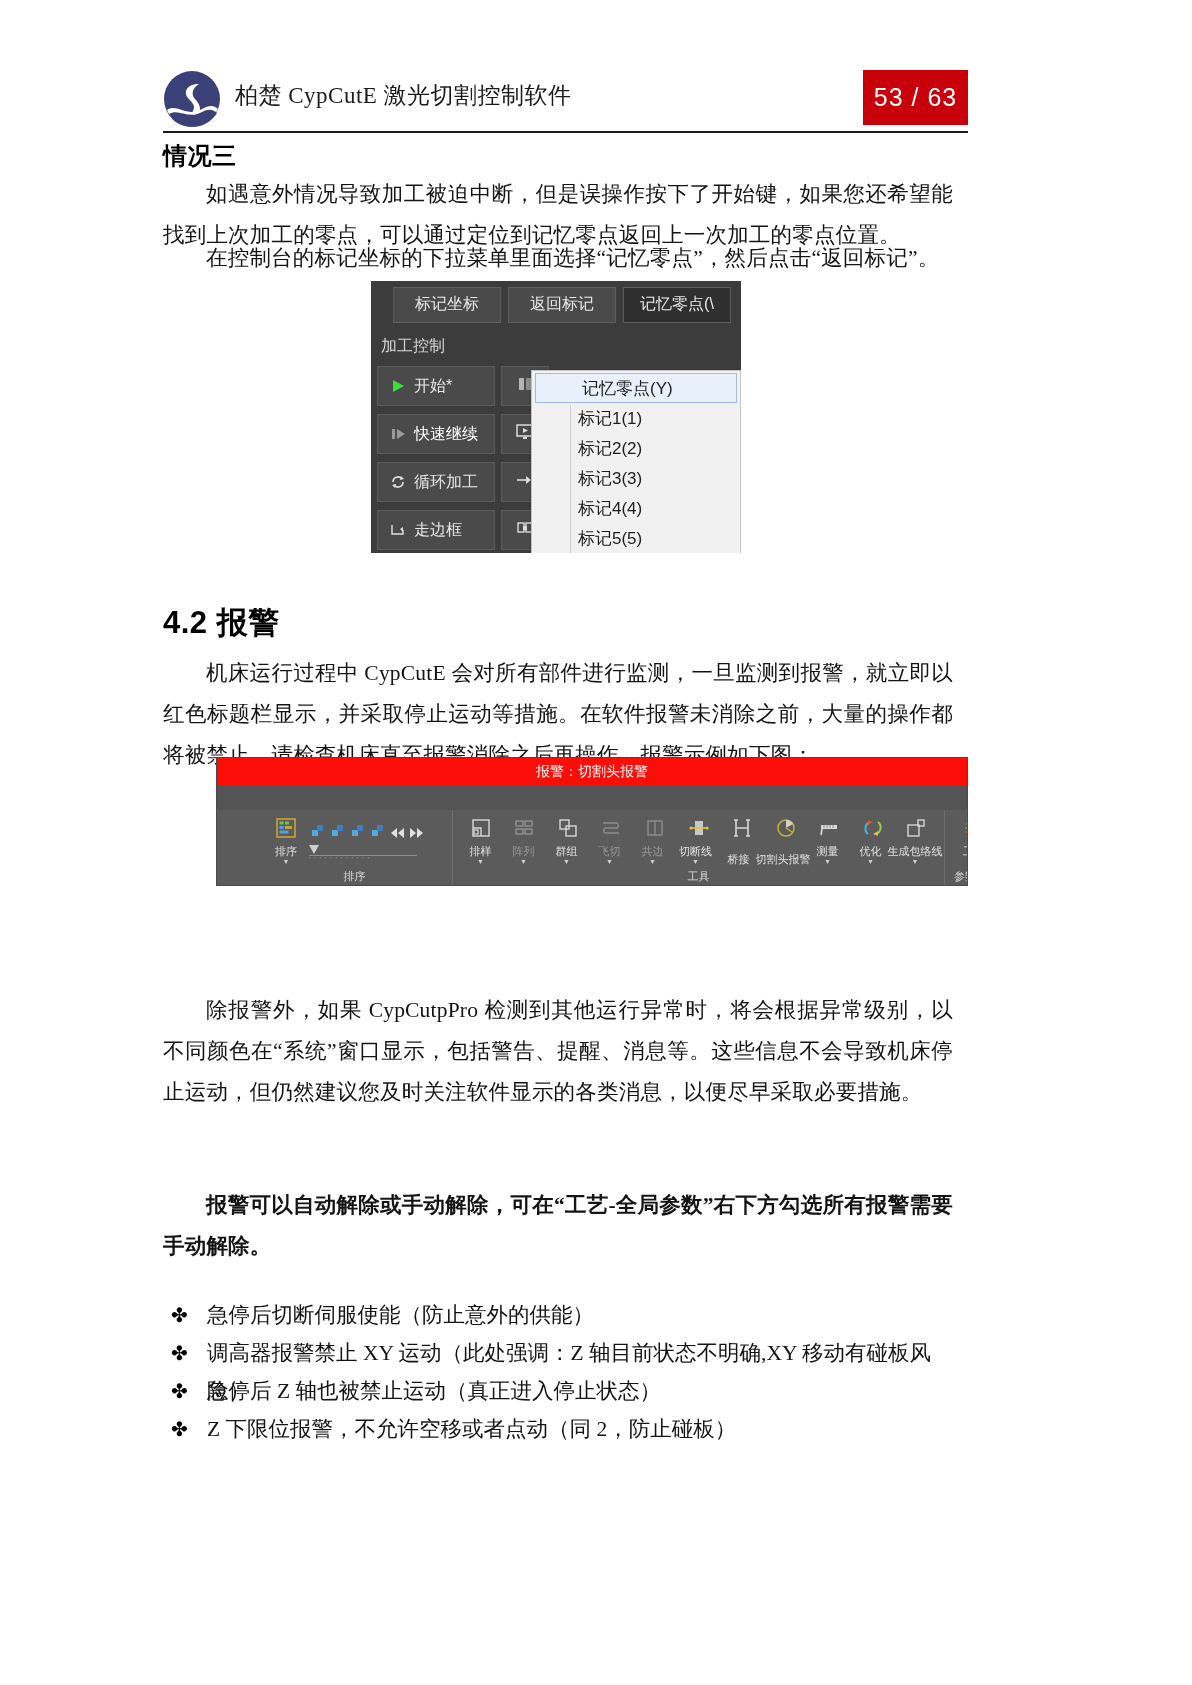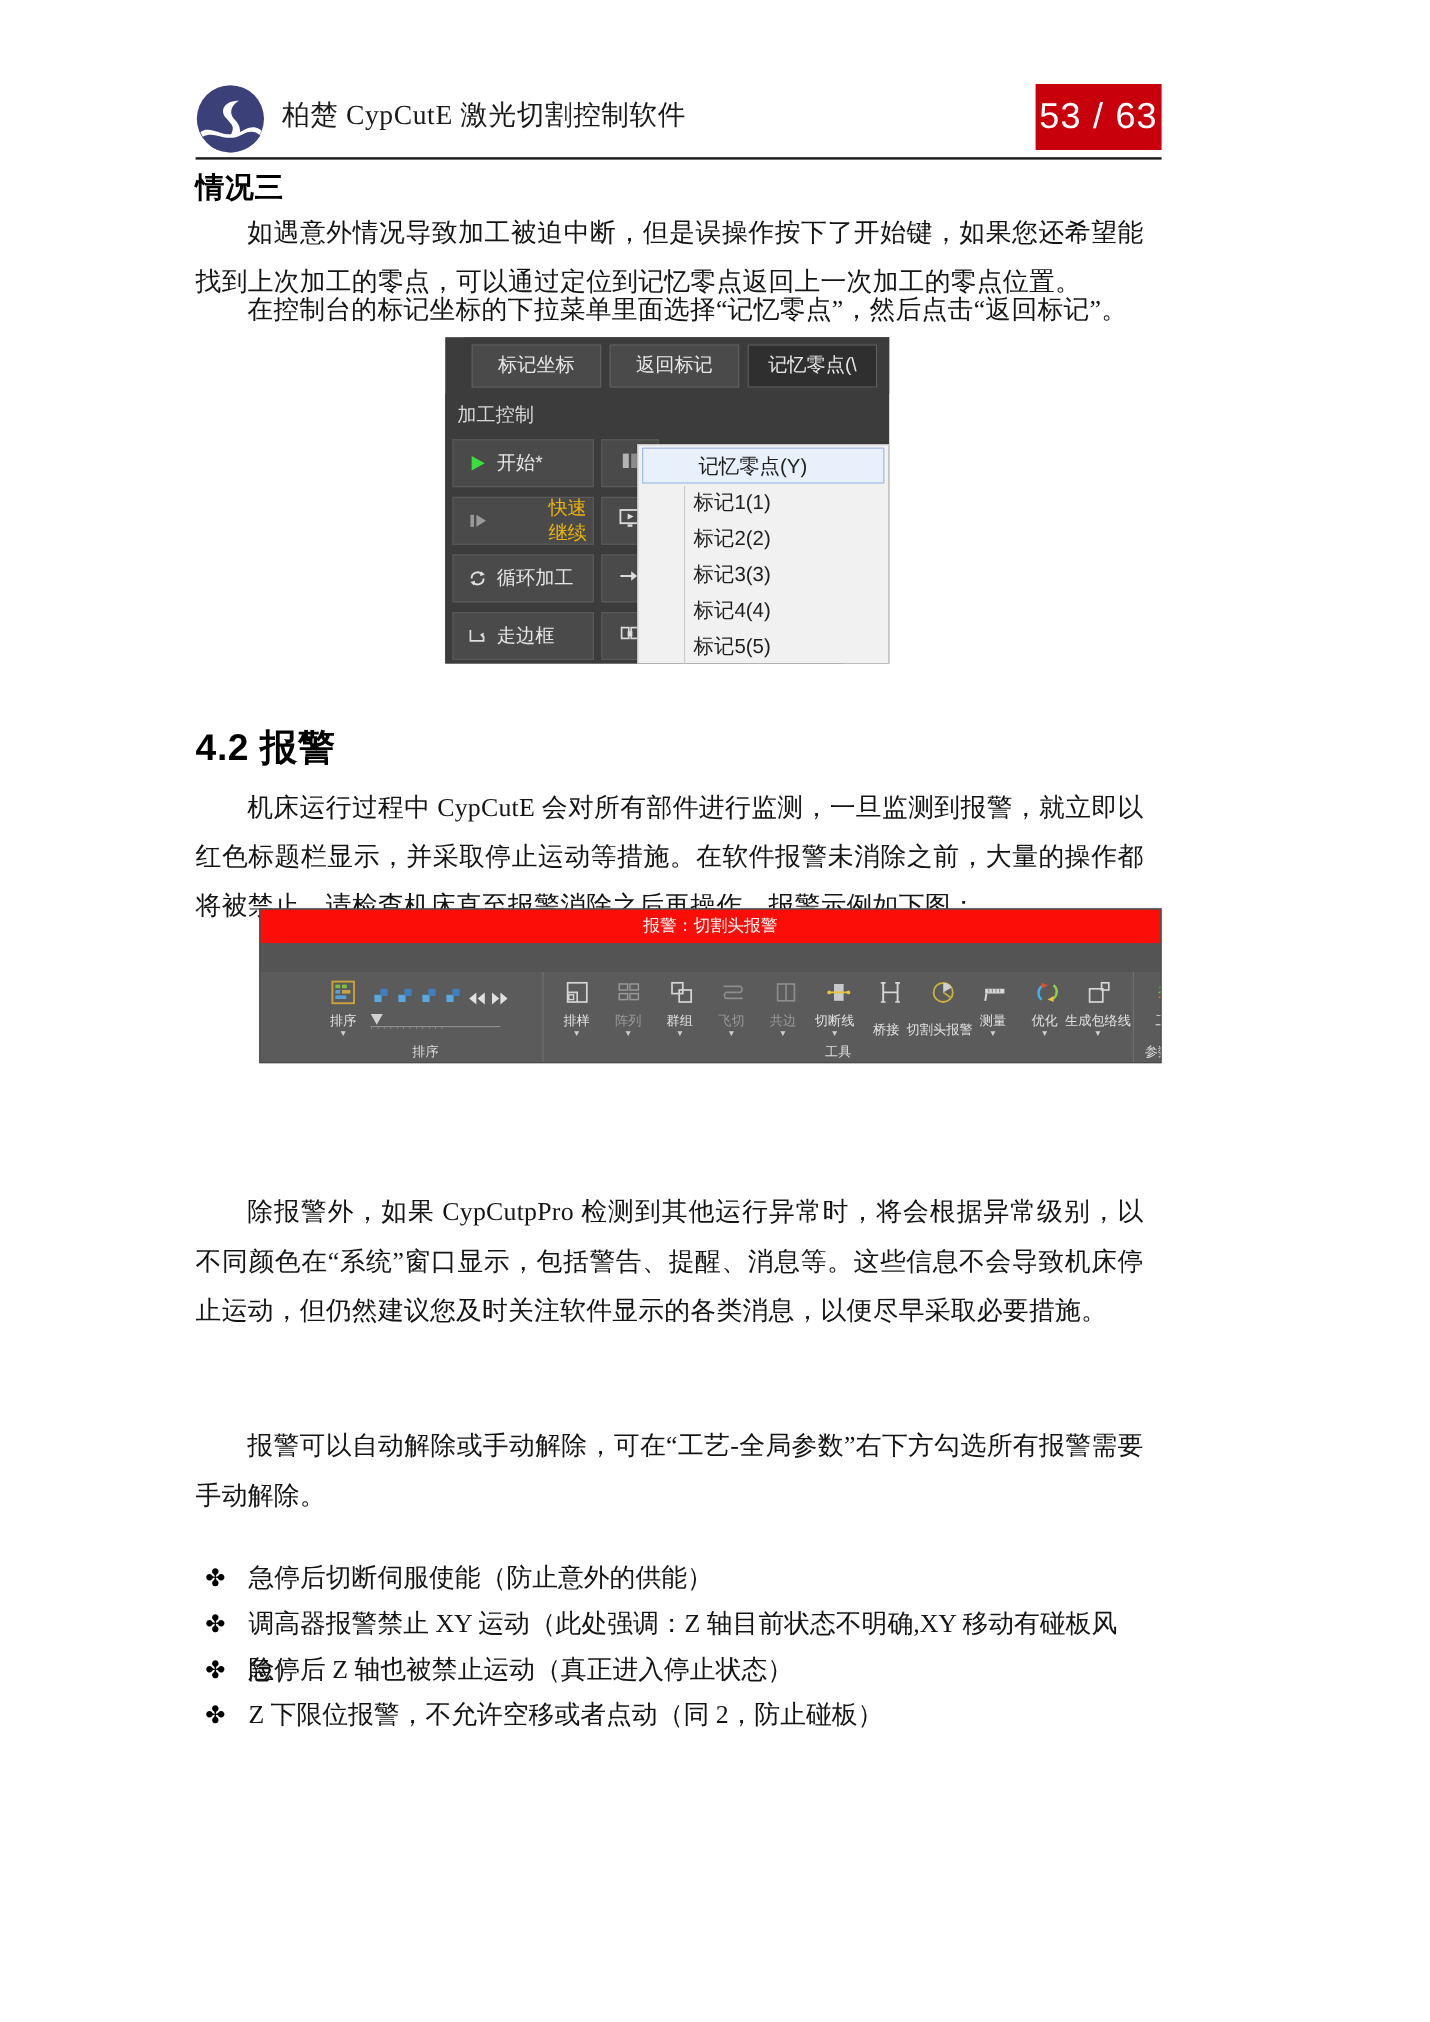--- a/index.html
+++ b/index.html
@@ -47,21 +47,21 @@
   }
   .page-badge {
     position: absolute;
     right: 0px;
     top: 2px;
     width: 105px;
     height: 55px;
     background: #c8000b;
     color: #ffffff;
     font-family: "Liberation Sans", "DejaVu Sans", sans-serif;
-    font-size: 30px;
+    font-size: 25px;
     display: flex;
     align-items: center;
     justify-content: center;
     letter-spacing: 1px;
   }
   .header-rule {
     position: absolute;
     left: 163px;
     top: 131px;
     width: 805px;
@@ -182,21 +182,21 @@
     background: #4a4a4a;
     border: 1px solid #5a5a5a;
     margin-bottom: 8px;
     display: flex;
     align-items: center;
     color: #e6e6e6;
     font-size: 16px;
     box-sizing: border-box;
     padding-left: 8px;
   }
-  .ctrl-btn.dim { color: #eab308; gap: 43px; }
+  .ctrl-btn.dim { color: #ffffff; }
   .ctrl-btn .gi {
     width: 24px;
     flex: 0 0 24px;
     display: flex;
     align-items: center;
     justify-content: center;
     margin-right: 4px;
   }
   .ctrl-col2 {
     position: absolute;
@@ -742,21 +742,21 @@
             <span class="caret">▼</span>
           </div>
         </div>
         <div class="gtitle">参数设置</div>
       </div>
 
     </div>
   </div>
 
   <div class="para" style="left:163px; top:990px;">除报警外，如果 CypCutpPro 检测到其他运行异常时，将会根据异常级别，以不同颜色在“系统”窗口显示，包括警告、提醒、消息等。这些信息不会导致机床停止运动，但仍然建议您及时关注软件显示的各类消息，以便尽早采取必要措施。</div>
-  <div class="para" style="left:163px; top:1185px;">报警可以自动解除或手动解除，可在“工艺-全局参数”右下方勾选所有报警需要手动解除。</div>
+  <div class="para" style="left:163px; top:1185px;font-weight:bold;">报警可以自动解除或手动解除，可在“工艺-全局参数”右下方勾选所有报警需要手动解除。</div>
 
   <div class="bullet-row" style="left:163px; top:1296px;">
     <span class="bullet-mark">✤</span>
     <span class="bullet-text">急停后切断伺服使能（防止意外的供能）</span>
   </div>
   <div class="bullet-row" style="left:163px; top:1334px;">
     <span class="bullet-mark">✤</span>
     <span class="bullet-text">调高器报警禁止 XY 运动（此处强调：Z 轴目前状态不明确,XY 移动有碰板风险）</span>
   </div>
   <div class="bullet-row" style="left:163px; top:1372px;">

